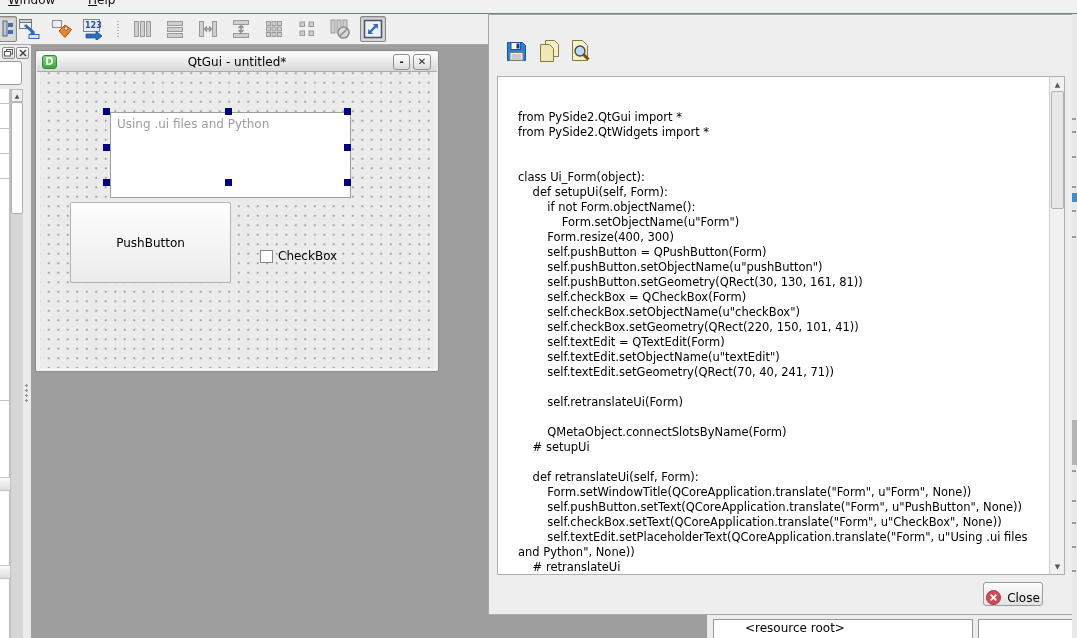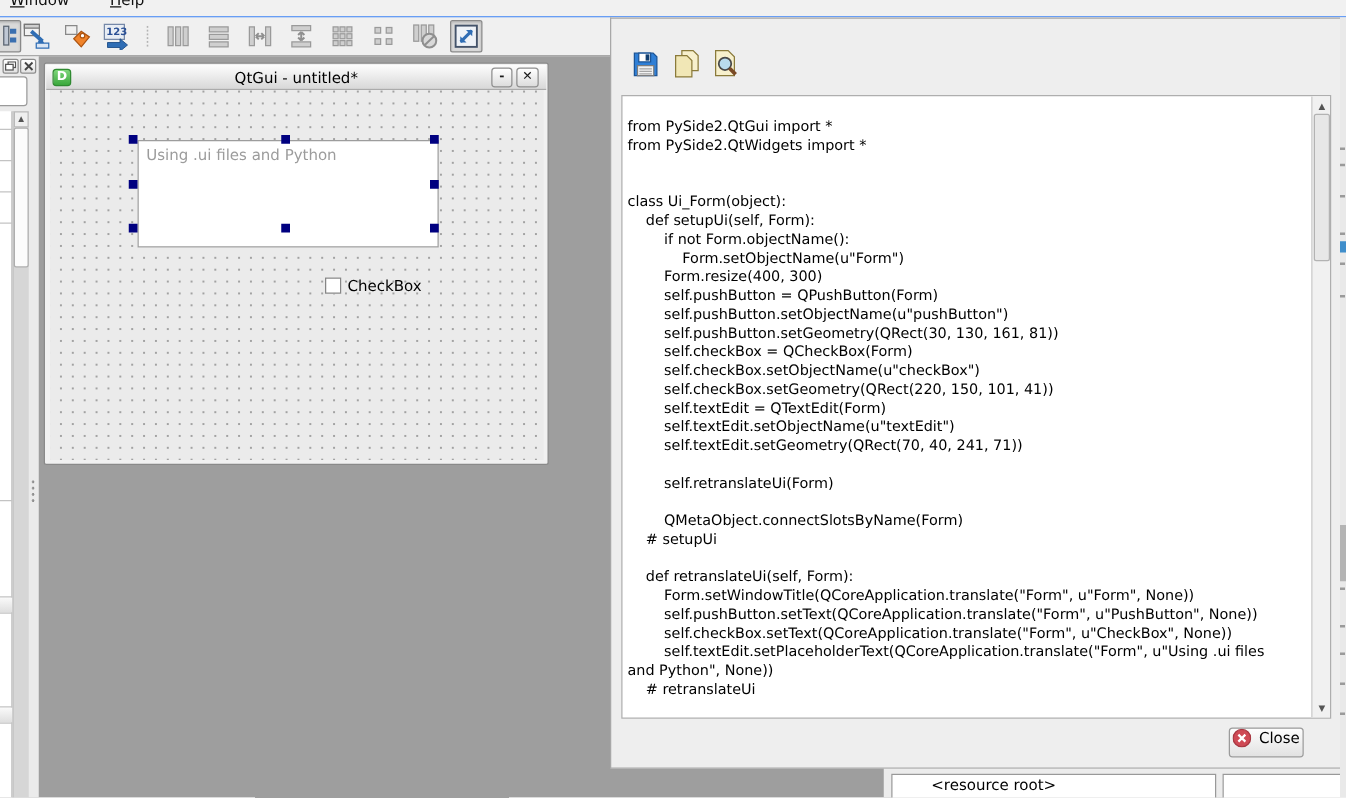--- a/index.html
+++ b/index.html
@@ -38,33 +38,33 @@
   #form-title{position:absolute;left:0;top:3px;width:100%;text-align:center;font-size:12px;color:#000}
   #d-icon{position:absolute;left:5px;top:3px;width:15px;height:14px;background:linear-gradient(#7ed67a,#3aa83c);border:1px solid #2f8a31;border-radius:3px;color:#fff;font-size:10px;font-weight:bold;text-align:center;line-height:12px}
   .wbtn{position:absolute;top:2px;height:16px;border:1px solid #8f8f8f;border-radius:3px;background:linear-gradient(#ffffff,#dcdcdc);font-size:10px;text-align:center;line-height:13px;font-weight:bold;color:#1a1a1a}
   #form-canvas{position:absolute;left:4px;top:21px;width:395px;height:296px;background:#ebebeb;background-image:radial-gradient(circle,#a2a2a2 .8px,transparent 1px);background-size:9.5px 9.5px;background-position:4px 6px;overflow:hidden}
 
   #textedit{position:absolute;left:70px;top:40px;width:241px;height:86px;background:#fff;border:1px solid #9d9d9d;padding:4px 6px;font-size:12px;color:#9c9c9c}
   .handle{position:absolute;width:7px;height:7px;background:#000080}
   #handles{position:absolute;left:63px;top:36px;width:252px;height:79px;pointer-events:none}
 
   #pushbutton{position:absolute;left:30px;top:130px;width:161px;height:81px;background:linear-gradient(#fefefe,#ececec);border:1px solid #b2b2b2;border-radius:2px;display:flex;align-items:center;justify-content:center;font-size:12px;color:#000}
-  #checkbox{position:absolute;left:220px;top:150px;width:101px;height:41px;display:flex;align-items:flex-start;gap:5px}
+  #checkbox{position:absolute;left:220px;top:150px;width:101px;height:41px;display:flex;align-items:flex-end;gap:5px}
   #checkbox-box{width:13px;height:13px;background:#fff;border:1px solid #868686}
   #checkbox-label{font-size:12px;color:#000}
 
   
   #code-dialog{position:absolute;left:488px;top:14px;width:584px;height:601px;background:#eeeeee;border:1px solid #a8a8a8;border-right:none}
   .dlg-icon{position:absolute;top:23px;width:26px;height:26px;display:flex;align-items:center;justify-content:center}
   #code-area{position:absolute;left:8px;top:61px;width:568px;height:499px;background:#fff;border:1px solid #aeaeae;overflow:hidden}
-  #code-pre{margin:0;padding:17px 18px 2px 4px;font-family:"DejaVu Sans",sans-serif;font-size:11.5px;line-height:15px;white-space:pre;color:#000}
+  #code-pre{margin:16px;padding:17px 18px 2px 4px;font-family:"DejaVu Sans",sans-serif;font-size:11.5px;line-height:15px;white-space:pre;color:#000}
   .vscroll{position:absolute;top:0;right:0;bottom:0;width:15px;background:#f1f1f1;border-left:1px solid #cccccc}
   .varrow{position:absolute;left:1px;width:13px;height:13px;background:#f1f1f1;display:flex;align-items:center;justify-content:center;font-size:7px;color:#555}
   #code-thumb{position:absolute;left:1px;top:14px;width:13px;height:118px;background:#e7e7e7;border:1px solid #b3b3b3;border-radius:2px}
-  #close-btn{position:absolute;left:494px;top:567px;width:60px;height:24px;background:linear-gradient(#fdfdfd,#e2e2e2);border:1px solid #9c9c9c;border-radius:3px;display:flex;align-items:flex-start;justify-content:center;gap:6px;font-size:12px;color:#000}
+  #close-btn{position:absolute;left:494px;top:567px;width:60px;height:24px;background:linear-gradient(#fdfdfd,#e2e2e2);border:1px solid #9c9c9c;border-radius:3px;display:flex;align-items:flex-end;justify-content:center;gap:6px;font-size:12px;color:#000}
 
   
   #bottom-dock{position:absolute;left:707px;top:615px;width:370px;height:23px;background:#ececec}
   .res-panel{position:absolute;top:4px;height:22px;background:#fff;border:1px solid #999}
   #res1{left:6px;width:260px;font-size:12px;line-height:17px;padding-left:31px;color:#000}
   #res2{left:271px;width:105px}
 
   
   #right-sliver{position:absolute;left:1072px;top:14px;width:5px;height:624px;background:#e9e9e9}
   .rs-dash{position:absolute;left:0;width:4px;height:2px;background:#9a9a9a}
@@ -236,20 +236,21 @@
     <div id="handles">
       <div class="handle" style="left:0;top:0"></div>
       <div class="handle" style="left:122px;top:0"></div>
       <div class="handle" style="left:241px;top:0"></div>
       <div class="handle" style="left:0;top:36px"></div>
       <div class="handle" style="left:241px;top:36px"></div>
       <div class="handle" style="left:0;top:71px"></div>
       <div class="handle" style="left:122px;top:71px"></div>
       <div class="handle" style="left:241px;top:71px"></div>
     </div>
+    <div id="pushbutton">PushButton</div>
     <div id="checkbox">
       <div id="checkbox-box"></div>
       <span id="checkbox-label">CheckBox</span>
     </div>
   </div>
 </div>
 
 <div id="code-dialog">
   <div class="dlg-icon" style="left:14px">
     <svg width="23" height="23" viewBox="0 0 23 23">

